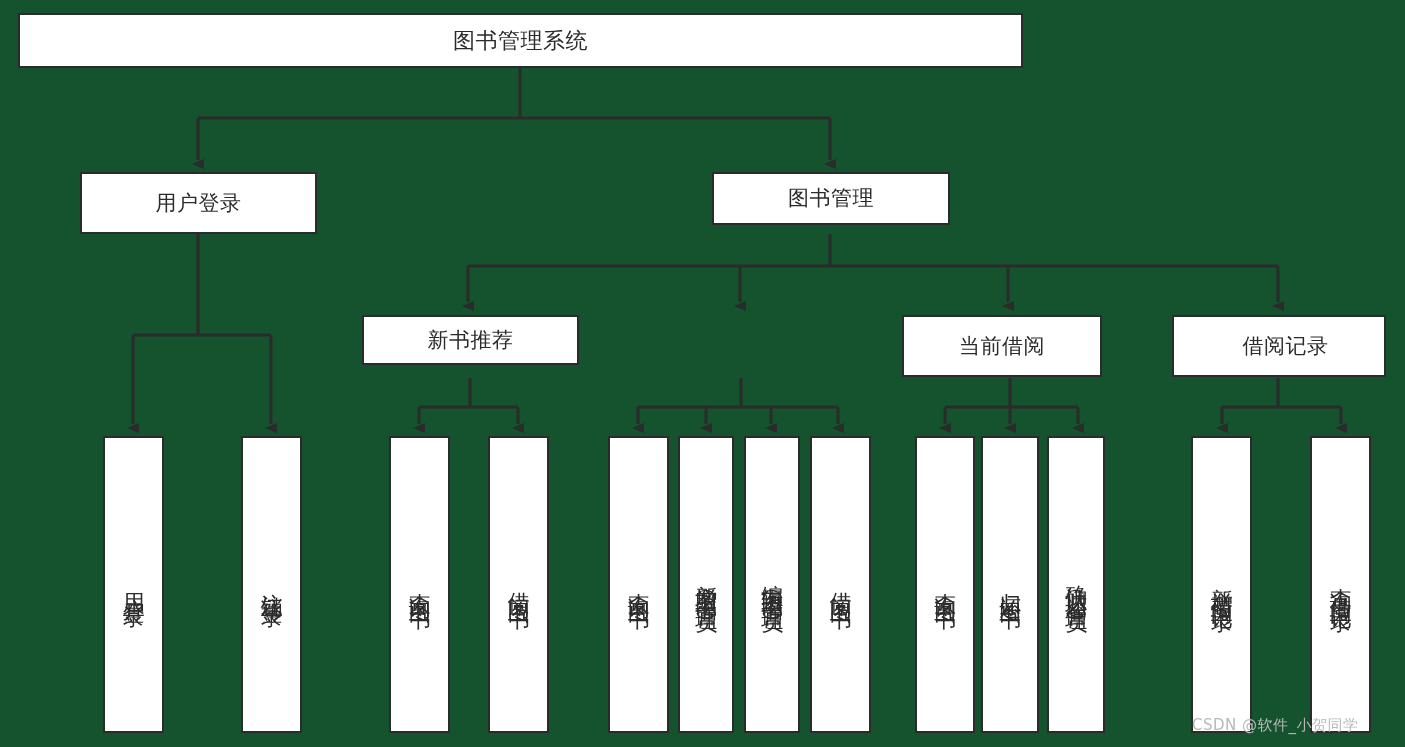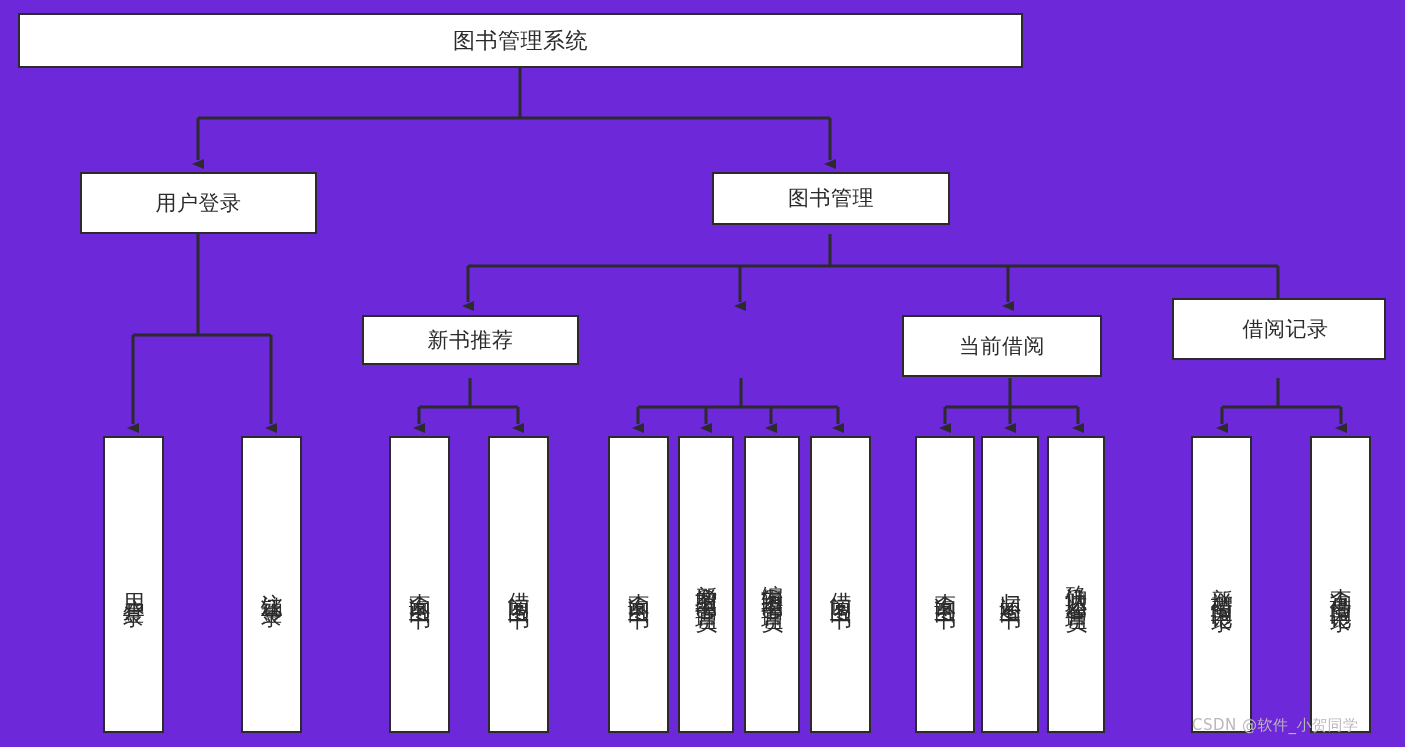--- a/index.html
+++ b/index.html
@@ -11,21 +11,21 @@
     width: 1405px;
     height: 747px;
     font-family: "DejaVu Sans", "Liberation Sans", sans-serif;
     overflow: hidden;
     position: relative;
   }
   #diagram-root {
     position: relative;
     width: 1405px;
     height: 747px;
-    background: #6d28d9;
+    background: #14532d;
   }
   svg.connectors {
     position: absolute;
     left: 0;
     top: 0;
     width: 1405px;
     height: 747px;
     pointer-events: none;
   }
   .node {
@@ -148,21 +148,21 @@
 
   <div class="node horizontal" style="left:362px; top:315px; width:217px; height:50px;">
     <span class="label">新书推荐</span>
   </div>
 
 
   <div class="node horizontal" style="left:902px; top:315px; width:200px; height:62px;justify-content:center;">
     <span class="label">当前借阅</span>
   </div>
 
-  <div class="node horizontal" style="left:1172px; top:298px; width:214px; height:62px;padding-left:13px;">
+  <div class="node horizontal" style="left:1172px; top:315px; width:214px; height:62px;padding-left:13px;">
     <span class="label">借阅记录</span>
   </div>
 
   <div class="node vertical" style="left:103px; top:436px; width:61px; height:297px;">
     <span class="label">用户登录</span>
   </div>
 
   <div class="node vertical" style="left:241px; top:436px; width:61px; height:297px;">
     <span class="label">注销登录</span>
   </div>

